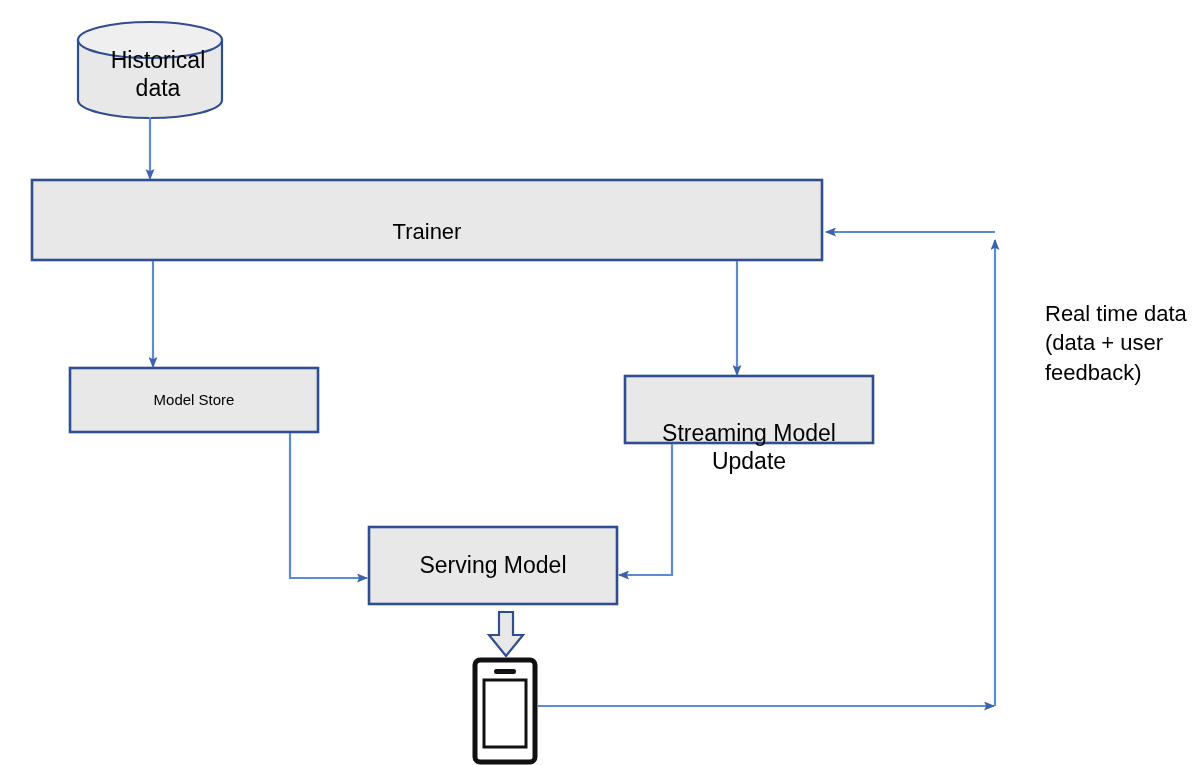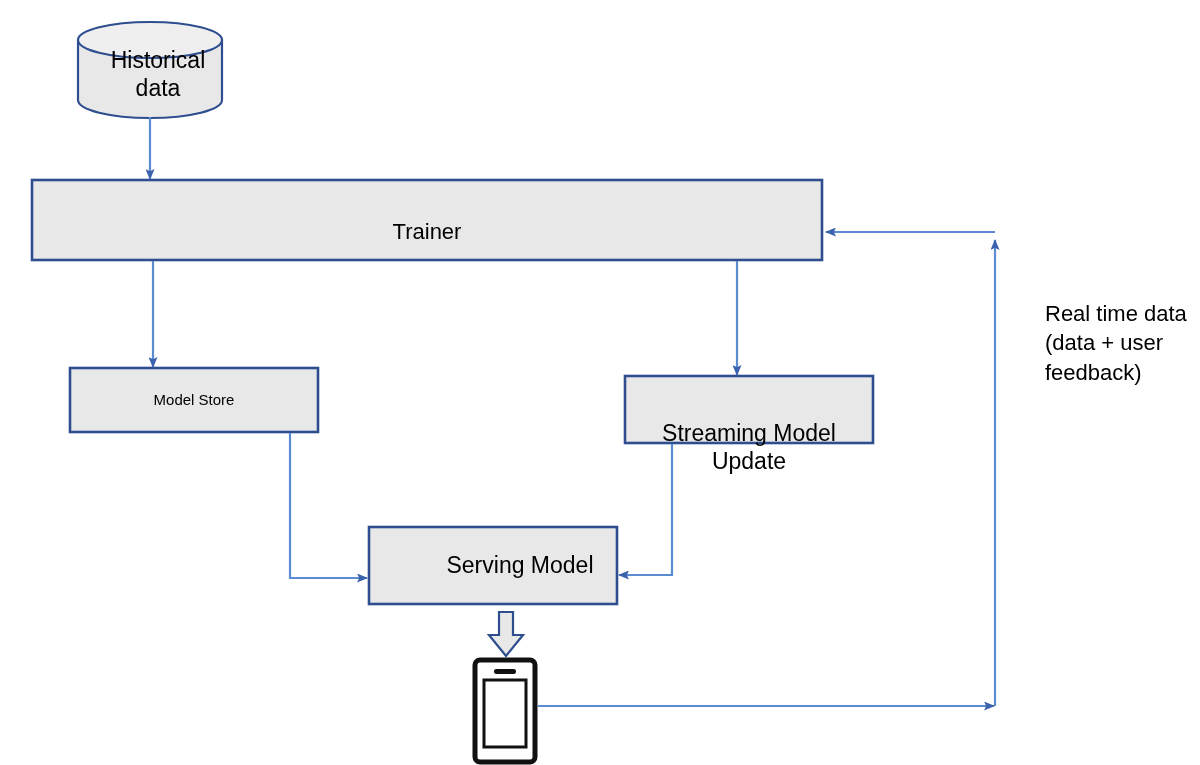--- a/index.html
+++ b/index.html
@@ -65,21 +65,20 @@
     font-size: 23px;
     margin-top: 32px;
   }
   
   #label-serving-model {
     left: 369px;
     top: 527px;
     width: 248px;
     height: 77px;
     font-size: 23px;
-    padding-left: 27px;
   }
   
   #label-realtime-annotation {
     position: absolute;
     left: 1009px;
     top: 299px;
     width: 185px;
     font-size: 22px;
     color: #000000;
     line-height: 1.33;

